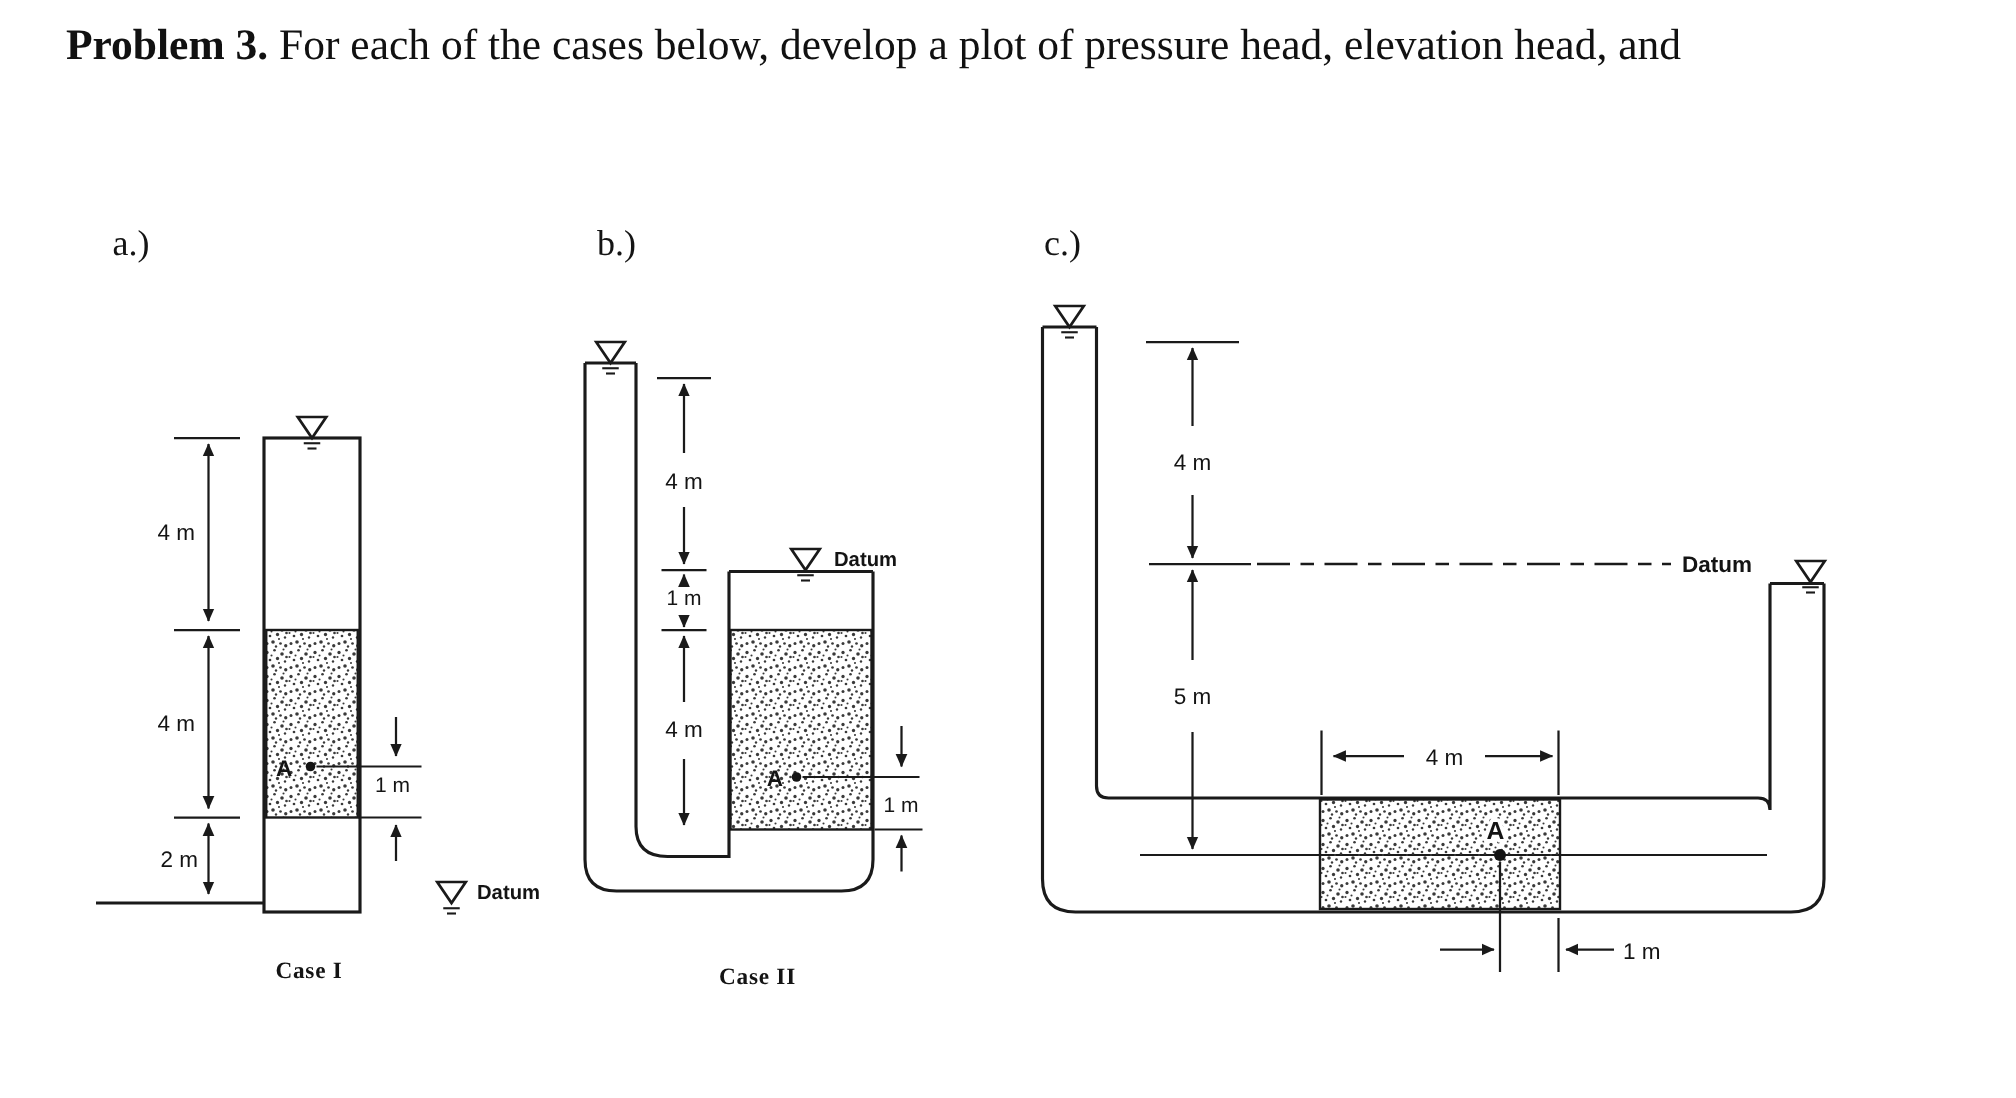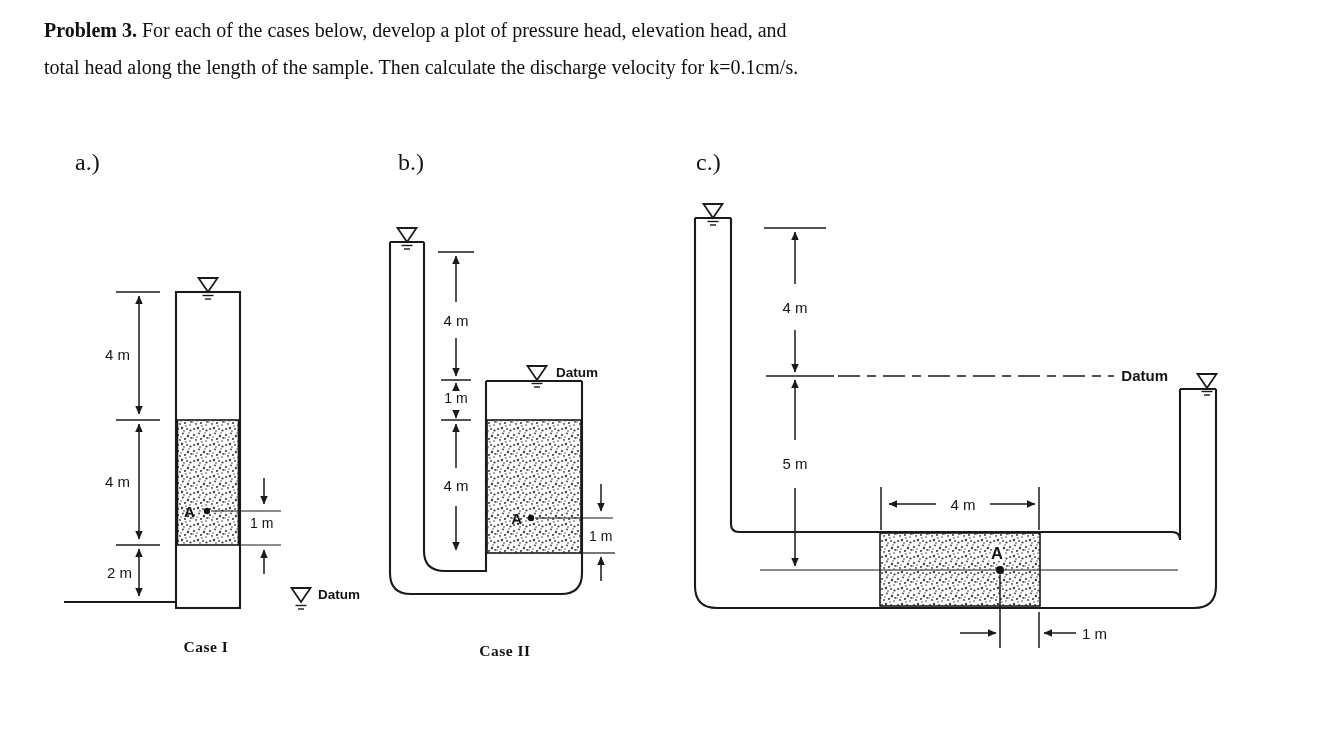--- a/index.html
+++ b/index.html
@@ -9,21 +9,21 @@
     height: 732px;
     background: #ffffff;
     overflow: hidden;
     font-family: "Liberation Serif", serif;
   }
   .title {
     position: absolute;
     left: 44px;
     top: 12px;
     width: 1280px;
-    font-size: 20px;
+    font-size: 29px;
     line-height: 37px;
     color: #111;
     margin: 0;
   }
   .title b { font-weight: 700; }
   svg.diagram { position: absolute; left: 0; top: 0; }
   svg text {
     font-family: "Liberation Sans", sans-serif;
     fill: #141414;
     stroke: none;
@@ -42,21 +42,21 @@
   .thin { stroke: #1a1a1a; stroke-width: 1.2; fill: none; }
   .dash { stroke: #1a1a1a; stroke-width: 1.6; fill: none; stroke-dasharray: 22 7 9 7; }
   .sample { fill: url(#stip); stroke: #1a1a1a; stroke-width: 1.6; }
   .ink-dot { fill: #141414; stroke: none; }
 </style>
 </head>
 <body>
 
 <div class="page">
 
-  <p class="title"><b>Problem 3.</b><span> For each of the cases below, develop a plot of pressure head, elevation head, and</span><br><span>total head along the length of the sample.  Then calculate the discharge velocity for k=0.1cm/s.</span></p>
+  <p class="title"><b>Problem 3.</b><span> For each of the cases below, develop a plot of pressure head, elevation head, and</span><br></p>
 
   <svg class="diagram" width="1344" height="732" viewBox="0 0 1344 732">
     <defs>
       <marker id="arr" viewBox="0 0 10 10" refX="8.5" refY="5" markerWidth="6.5" markerHeight="6.5" orient="auto-start-reverse">
         <path d="M0,1 L9,5 L0,9 Z" fill="#1a1a1a"></path>
       </marker>
       <pattern id="stip" width="16" height="16" patternUnits="userSpaceOnUse">
         <circle cx="2" cy="3" r="1.1" fill="#3a3a3a"></circle>
         <circle cx="7" cy="1.5" r="0.9" fill="#3a3a3a"></circle>
         <circle cx="12" cy="4" r="1.2" fill="#3a3a3a"></circle>

